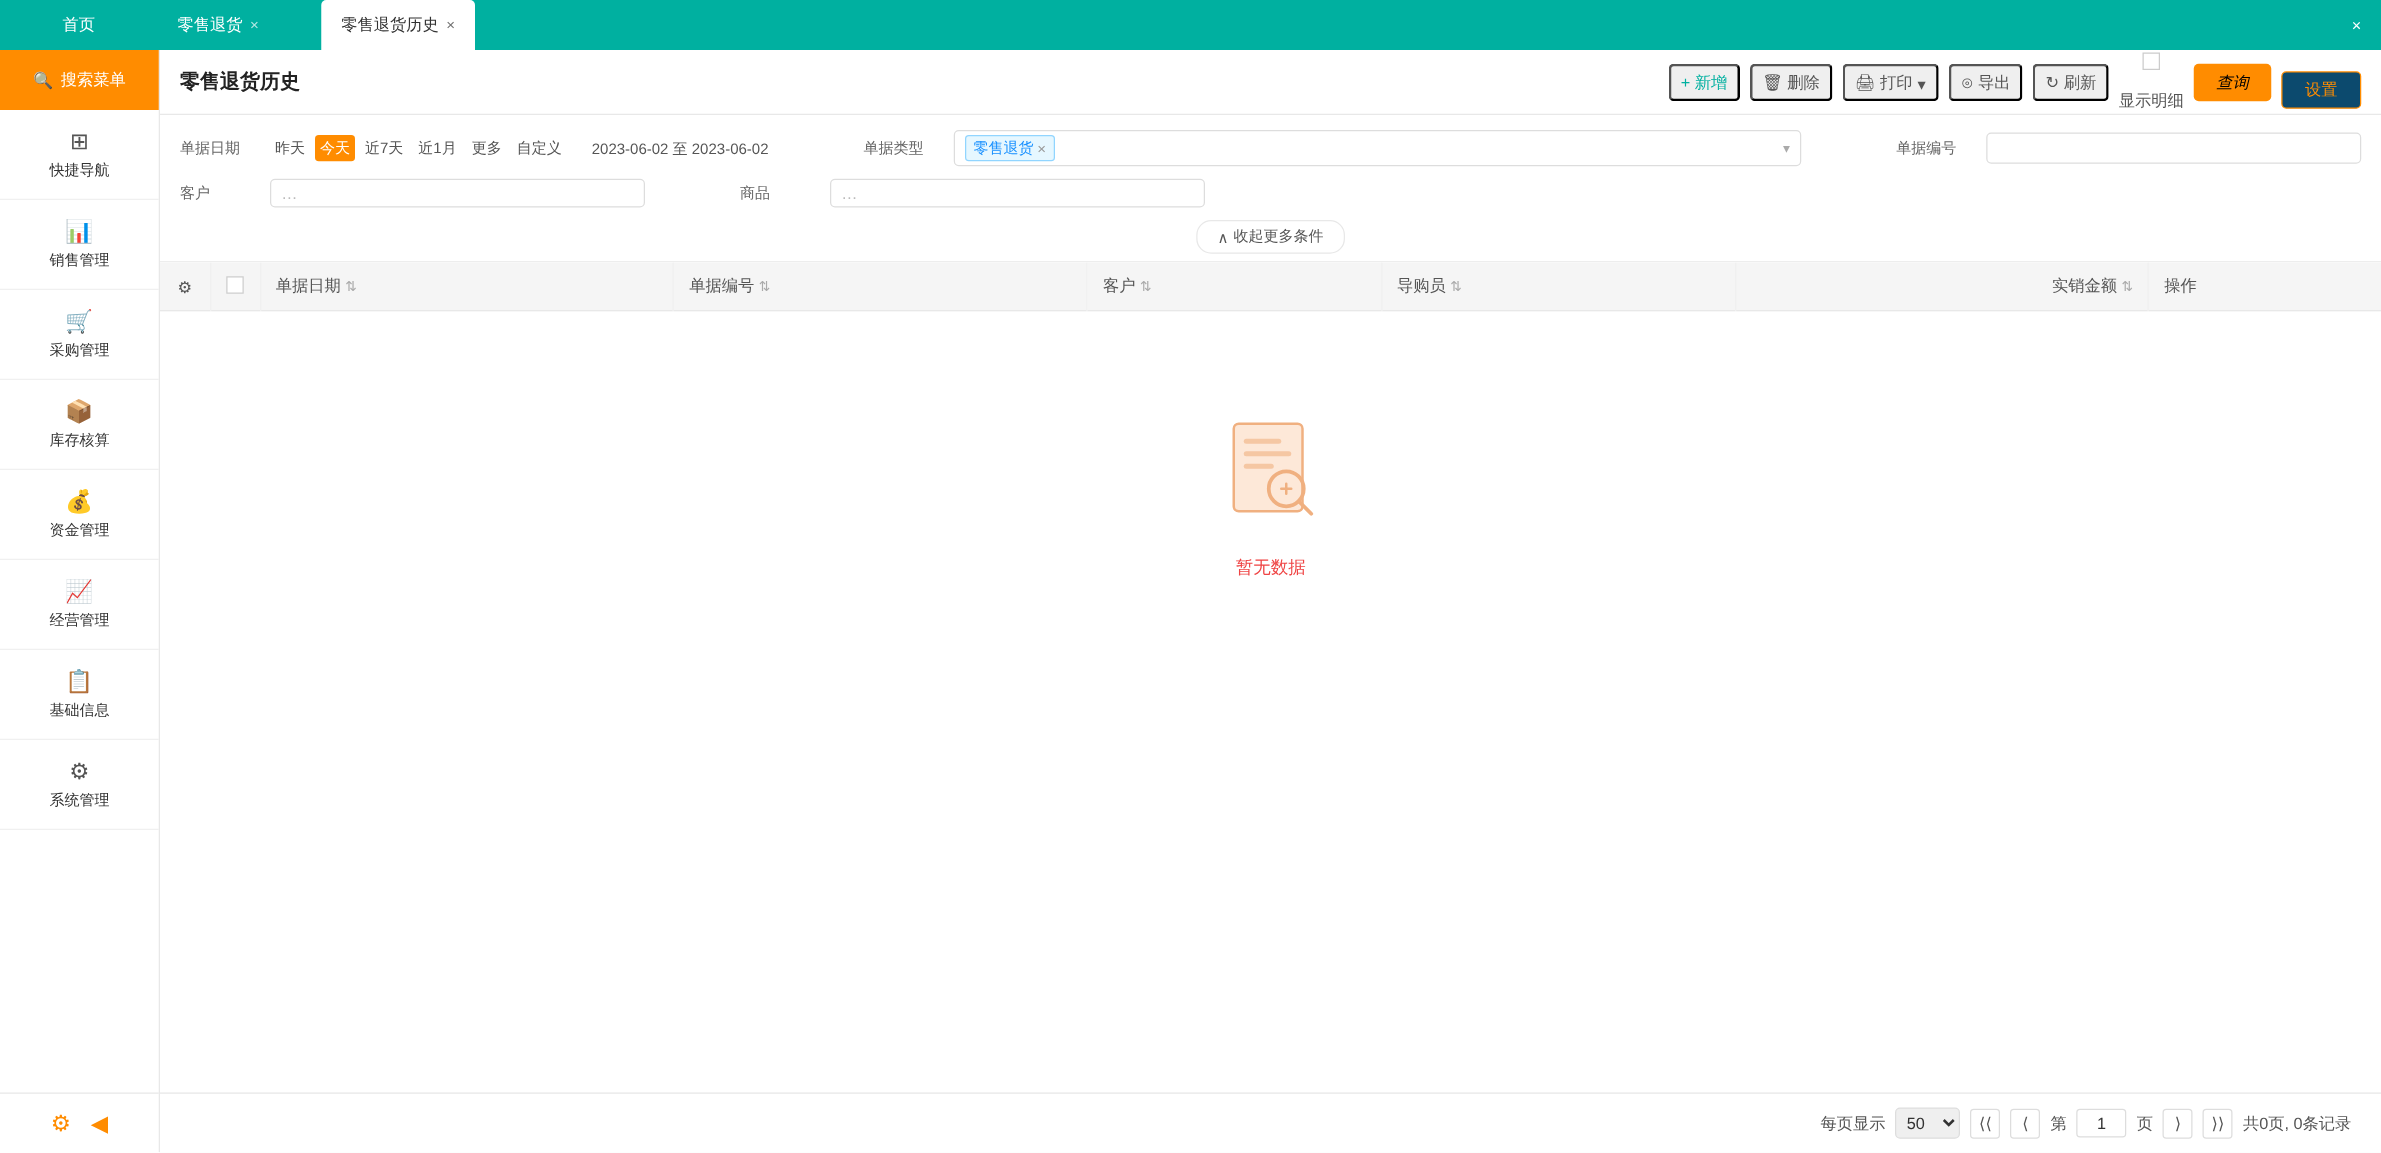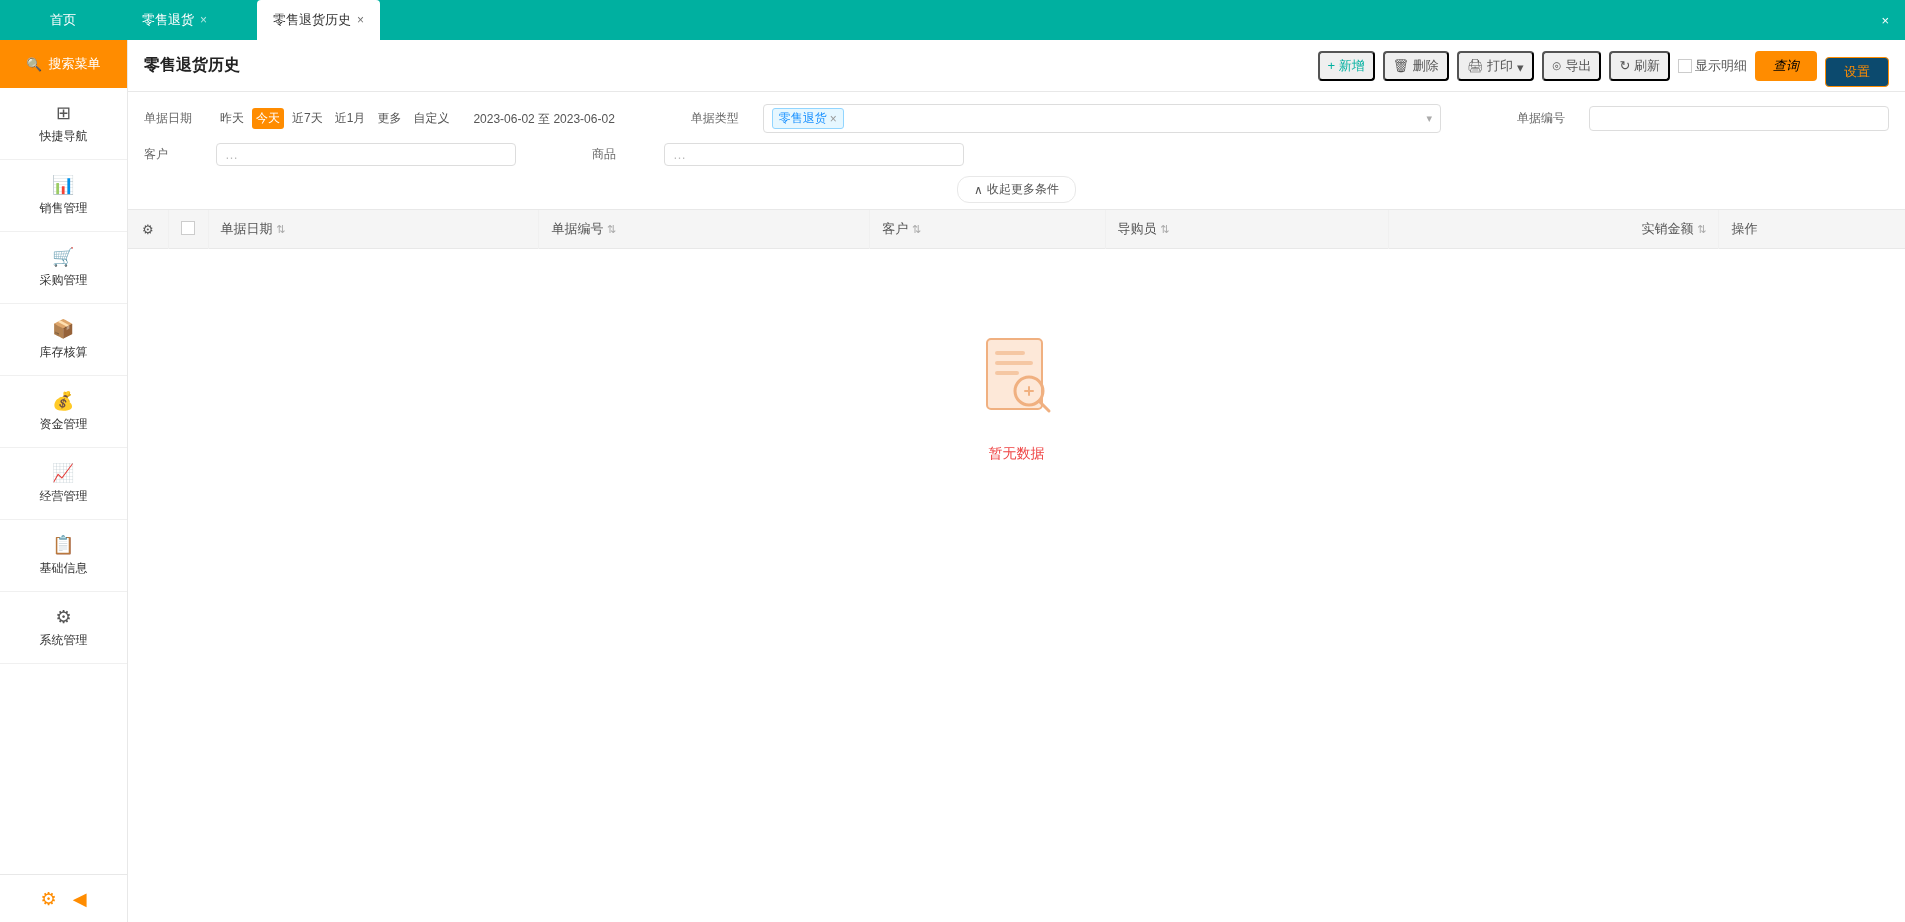--- a/index.html
+++ b/index.html
@@ -159,24 +159,25 @@
       border: 1px solid #ff8c00;
       border-radius: 4px;
       padding: 5px 18px;
       font-size: 13px;
       cursor: pointer;
       margin-top: 12px;
     }
     .show-detail {
       display: flex;
       align-items: center;
-      gap: 3px;
-      font-size: 13px;
-      color: #555;
-      cursor: pointer;
+      gap: 16px;
+      font-size: 13px;
+      color: #555;
+      cursor: pointer;
+      flex-direction: column;
     }
     .checkbox-square {
       width: 14px;
       height: 14px;
       border: 1px solid #ccc;
       background: #fff;
       display: inline-block;
     }
 
     
@@ -564,14 +565,30 @@
                   <line x1="62" y1="58" x2="62" y2="66" stroke="#f0b080" stroke-width="2" stroke-linecap="round"></line>
                 </svg>
                 <span class="empty-text">暂无数据</span>
               </div>
             </td>
           </tr>
         </tbody>
       </table>
     </div>
 
+    <div class="pagination-bar">
+      <span>每页显示</span>
+      <select class="pagination-select">
+        <option>50</option>
+        <option>20</option>
+        <option>100</option>
+      </select>
+      <div class="pag-btn">⟨⟨</div>
+      <div class="pag-btn">⟨</div>
+      <span>第</span>
+      <input class="pag-input" value="1" style="">
+      <span>页</span>
+      <div class="pag-btn">⟩</div>
+      <div class="pag-btn">⟩⟩</div>
+      <span>共0页, 0条记录</span>
+    </div>
   </div>
 </div>
 
 </body></html>

